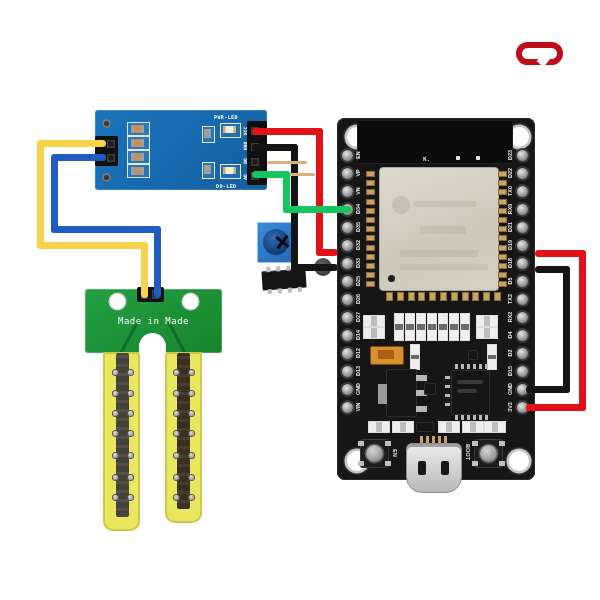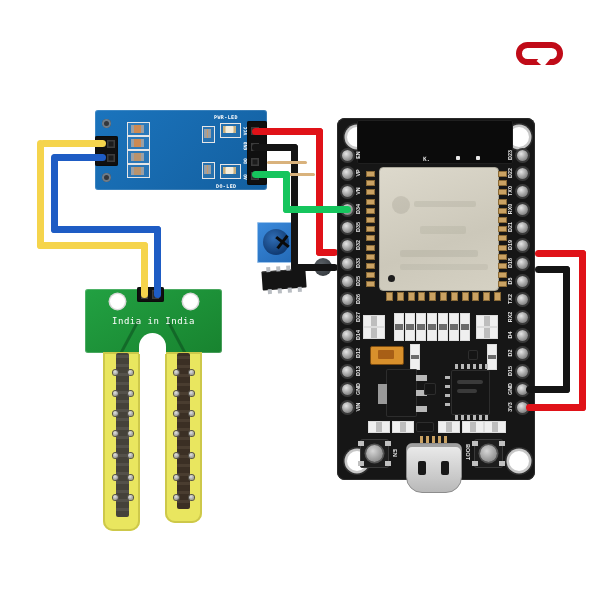--- a/index.html
+++ b/index.html
@@ -139,21 +139,21 @@
         <span class="vlabel" style="left: 150px; top: 66.6px;">AO</span>
       </div>
   </div>
 
   <div>
     <div id="probe-head">
       <div class="probe-hole" style="left:25px;top:5px;"></div>
       <div class="probe-hole" style="left:98px;top:5px;"></div>
       <div class="fanline" style="left:43px;top:28px;height:40px;transform:rotate(28deg);"></div>
       <div class="fanline" style="left:90px;top:28px;height:40px;transform:rotate(-28deg);"></div>
-      <span id="probe-text">India in India</span>
+      <span id="probe-text">Made in Made</span>
       <div class="hdr" style="left:52px;top:-2px;width:27px;height:15px;">
         <div class="socket" style="left:4px;top:3px;width:7px;height:9px;"></div>
         <div class="socket" style="left:15px;top:3px;width:7px;height:9px;"></div>
       </div>
     </div>
     <div class="prong" style="left:103px;top:352px;width:37px;height:179px;"></div>
     <div class="prong" style="left:165px;top:352px;width:37px;height:171px;"></div>
     <div id="probe-notch"></div>
     <div class="trace" style="left:116px;top:353px;height:164px;background:repeating-linear-gradient(0deg,#45423a 0 6px,#54514a 6px 9px);"></div>
     <div class="trace" style="left:177px;top:353px;height:156px;background:repeating-linear-gradient(0deg,#3b2f24 0 6px,#4a3d30 6px 9px);"></div>

